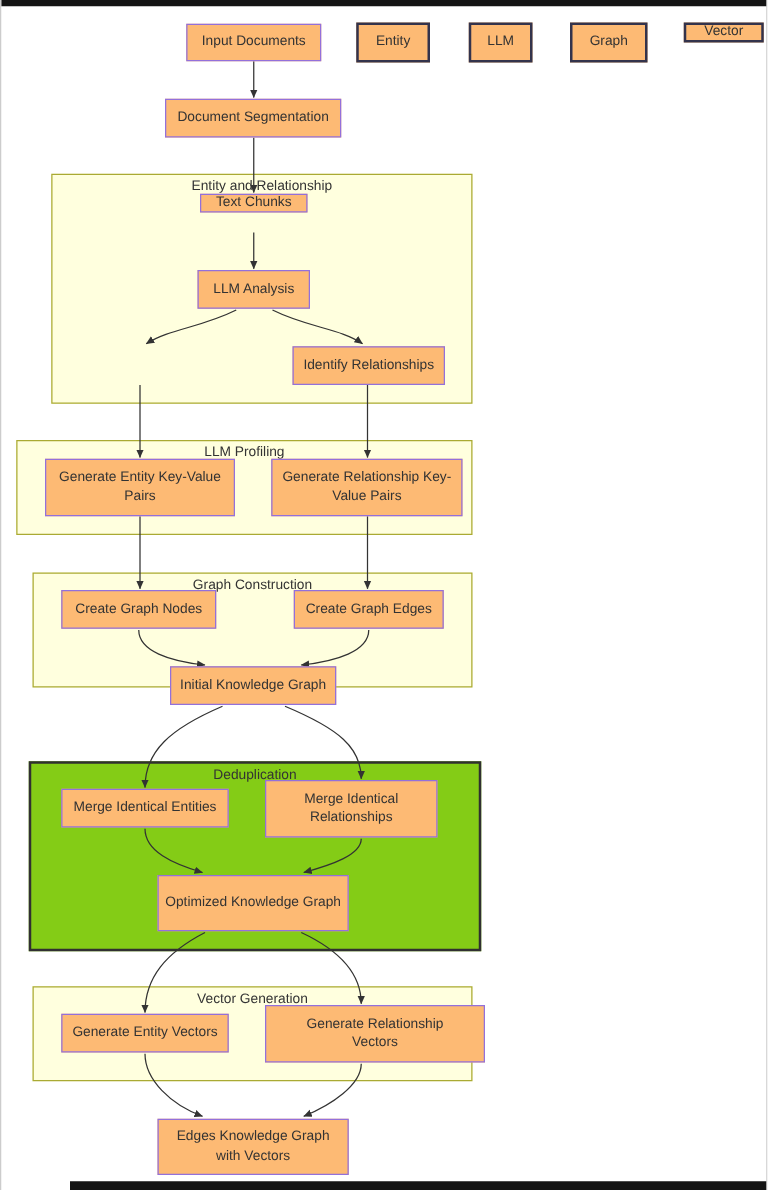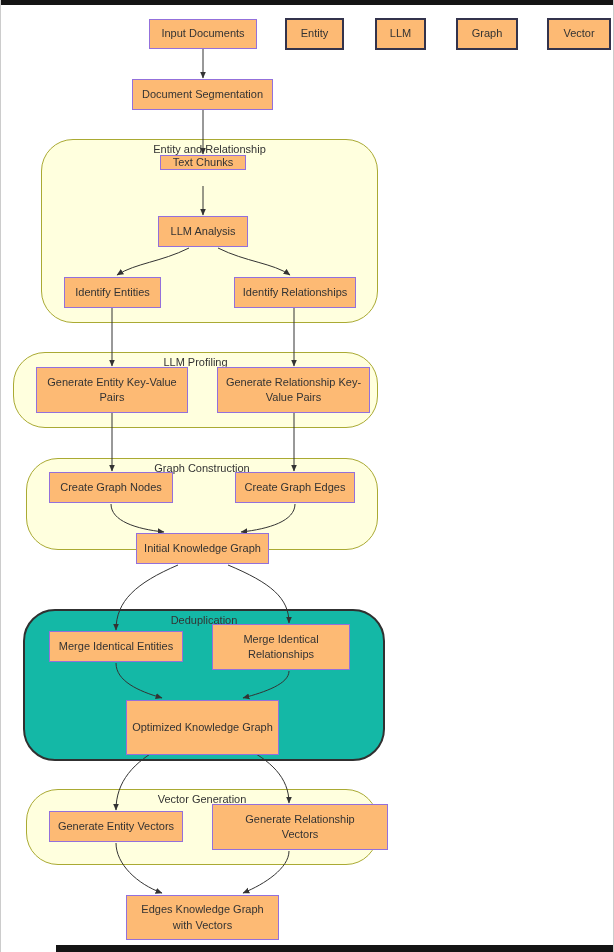--- a/index.html
+++ b/index.html
@@ -4,23 +4,23 @@
 <style>
   * { margin:0; padding:0; box-sizing:border-box; }
   html,body { background:#ffffff; font-family:"Liberation Sans", sans-serif; }
   .canvas {
     position:relative; width:614px; height:952px; background:#ffffff;
     border-left:1px solid #cccccc; border-right:1px solid #cccccc; overflow:hidden;
   }
   .topbar { position:absolute; left:0; top:0; width:614px; height:5px; background:#141414; z-index:6; }
   .bottombar { position:absolute; left:55px; top:945px; width:559px; height:7px; background:#141414; z-index:6; }
   .edges { position:absolute; left:0; top:0; z-index:2; pointer-events:none; }
-  .subgraph { position:absolute; z-index:1;border-radius:32px; }
+  .subgraph { position:absolute; z-index:1; }
   .subgraph.yellow { background:#ffffde; border:1px solid #aaaa33; }
-  .subgraph.cyan { background:#14b8a6; border:2px solid #303030; }
+  .subgraph.cyan { background:#84cc16; border:2px solid #303030; }
   .sg-title { text-align:center; font-size:11px; color:#333333; padding-top:3px; font-weight:400; }
   .node {
     position:absolute; z-index:3; background:#fdba74; border:1px solid #9370DB;
     display:flex; align-items:center; justify-content:center; text-align:center;
     font-size:11px; color:#333333; line-height:1.4;
   }
   .node.one { white-space:nowrap; }
   .node.legend { border:2px solid #33334c; }
 </style>
 </head>
@@ -74,38 +74,37 @@
       <path d="M115,843 C115,864 136,884 161,893" marker-end="url(#arrowhead)"></path>
       <path d="M288,851 C288,868 264,884 242,893" marker-end="url(#arrowhead)"></path>
     </g>
   </svg>
 
   <div class="node one" style="left:148px;top:19px;width:108px;height:30px">Input Documents</div>
 
   <div class="node one legend" style="left:284px;top:18px;width:59px;height:32px">Entity</div>
   <div class="node one legend" style="left:374px;top:18px;width:51px;height:32px">LLM</div>
   <div class="node one legend" style="left:455px;top:18px;width:62px;height:32px">Graph</div>
-  <div class="node one legend" style="left:546px;top:18px;width:64px;height:32px">Vector</div>
+  <div class="node one legend" style="left:546px;top:18px;width:64px;height:16px">Vector</div>
 
   <div class="node one" style="left:131px;top:79px;width:141px;height:31px">Document Segmentation</div>
 
   <div class="node one" style="left:159px;top:155px;width:86px;height:15px">Text Chunks</div>
   <div class="node one" style="left:157px;top:216px;width:90px;height:31px">LLM Analysis</div>
-  <div class="node one" style="left:63px;top:277px;width:97px;height:31px">Identify Entities</div>
   <div class="node one" style="left:233px;top:277px;width:122px;height:31px">Identify Relationships</div>
 
   <div class="node" style="left:35px;top:367px;width:152px;height:46px;padding:0 8px">Generate Entity Key-Value Pairs</div>
   <div class="node" style="left:216px;top:367px;width:153px;height:46px;padding:0 7px">Generate Relationship Key-Value Pairs</div>
 
   <div class="node one" style="left:48px;top:472px;width:124px;height:31px">Create Graph Nodes</div>
   <div class="node one" style="left:234px;top:472px;width:120px;height:31px">Create Graph Edges</div>
   <div class="node one" style="left:135px;top:533px;width:133px;height:31px">Initial Knowledge Graph</div>
 
   <div class="node one" style="left:48px;top:631px;width:134px;height:31px">Merge Identical Entities</div>
   <div class="node" style="left:211px;top:624px;width:138px;height:46px;padding:0 14px">Merge Identical Relationships</div>
-  <div class="node" style="left:125px;top:700px;width:153px;height:55px;padding:0 2px">Optimized Knowledge Graph</div>
+  <div class="node" style="left:125px;top:700px;width:153px;height:45px;padding:0 2px">Optimized Knowledge Graph</div>
 
   <div class="node one" style="left:48px;top:811px;width:134px;height:31px">Generate Entity Vectors</div>
   <div class="node" style="left:211px;top:804px;width:176px;height:46px;padding:0 16px">Generate Relationship Vectors</div>
 
   <div class="node" style="left:125px;top:895px;width:153px;height:45px;padding:0 12px">Edges Knowledge Graph with Vectors</div>
 
 </div>
 
 </body></html>

